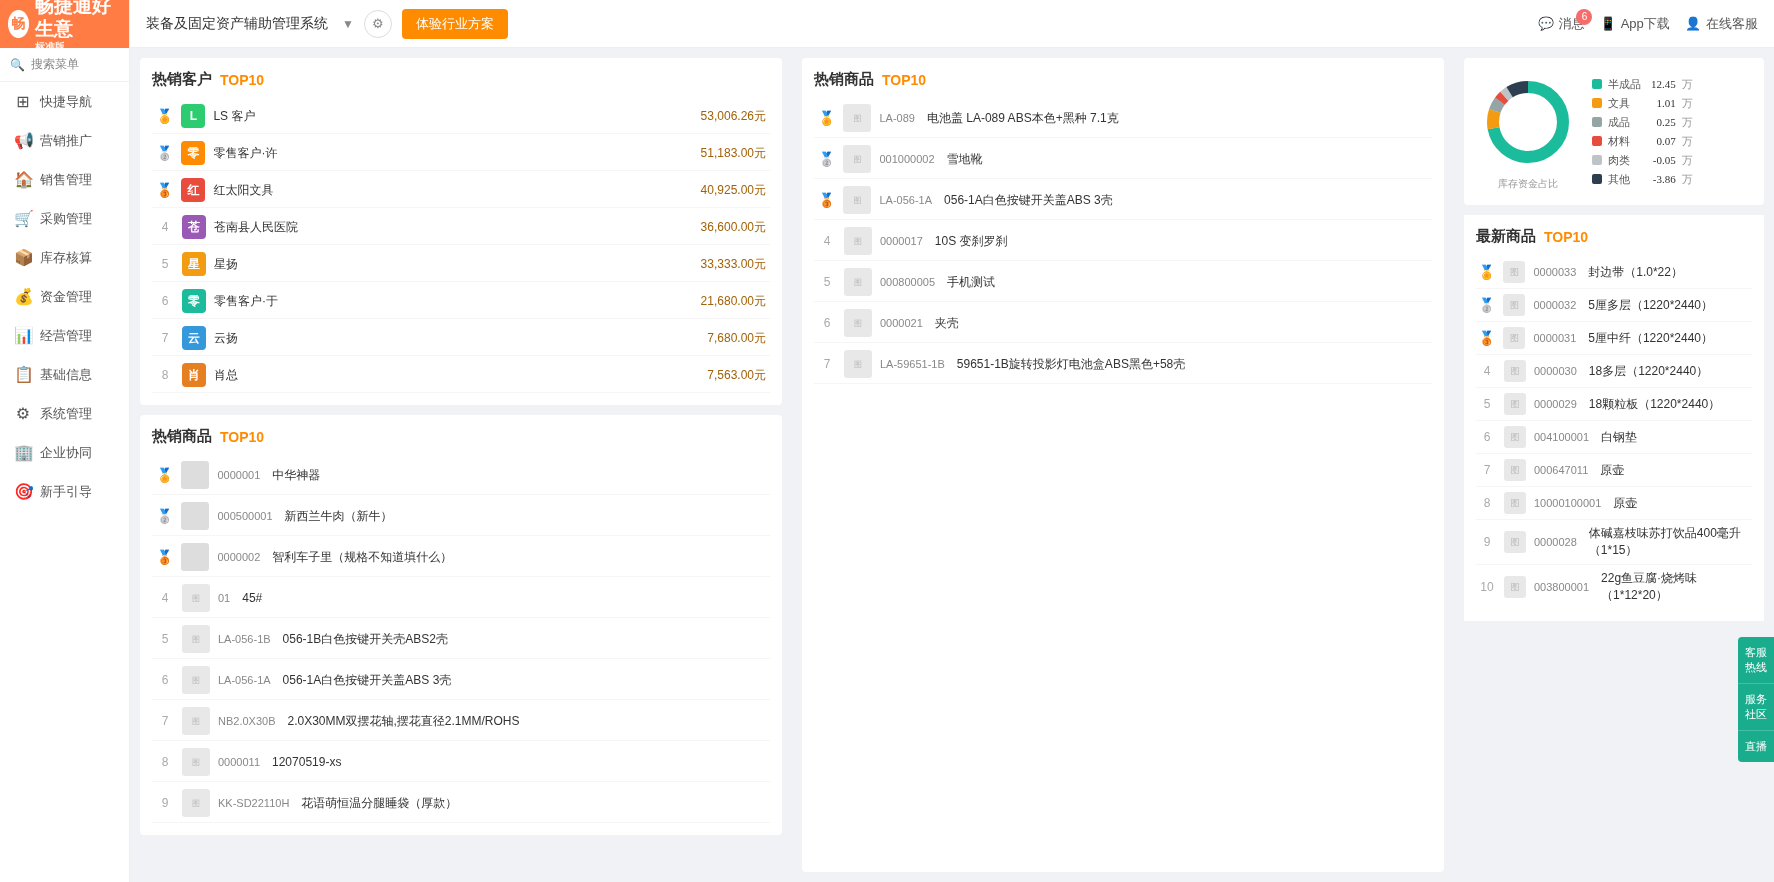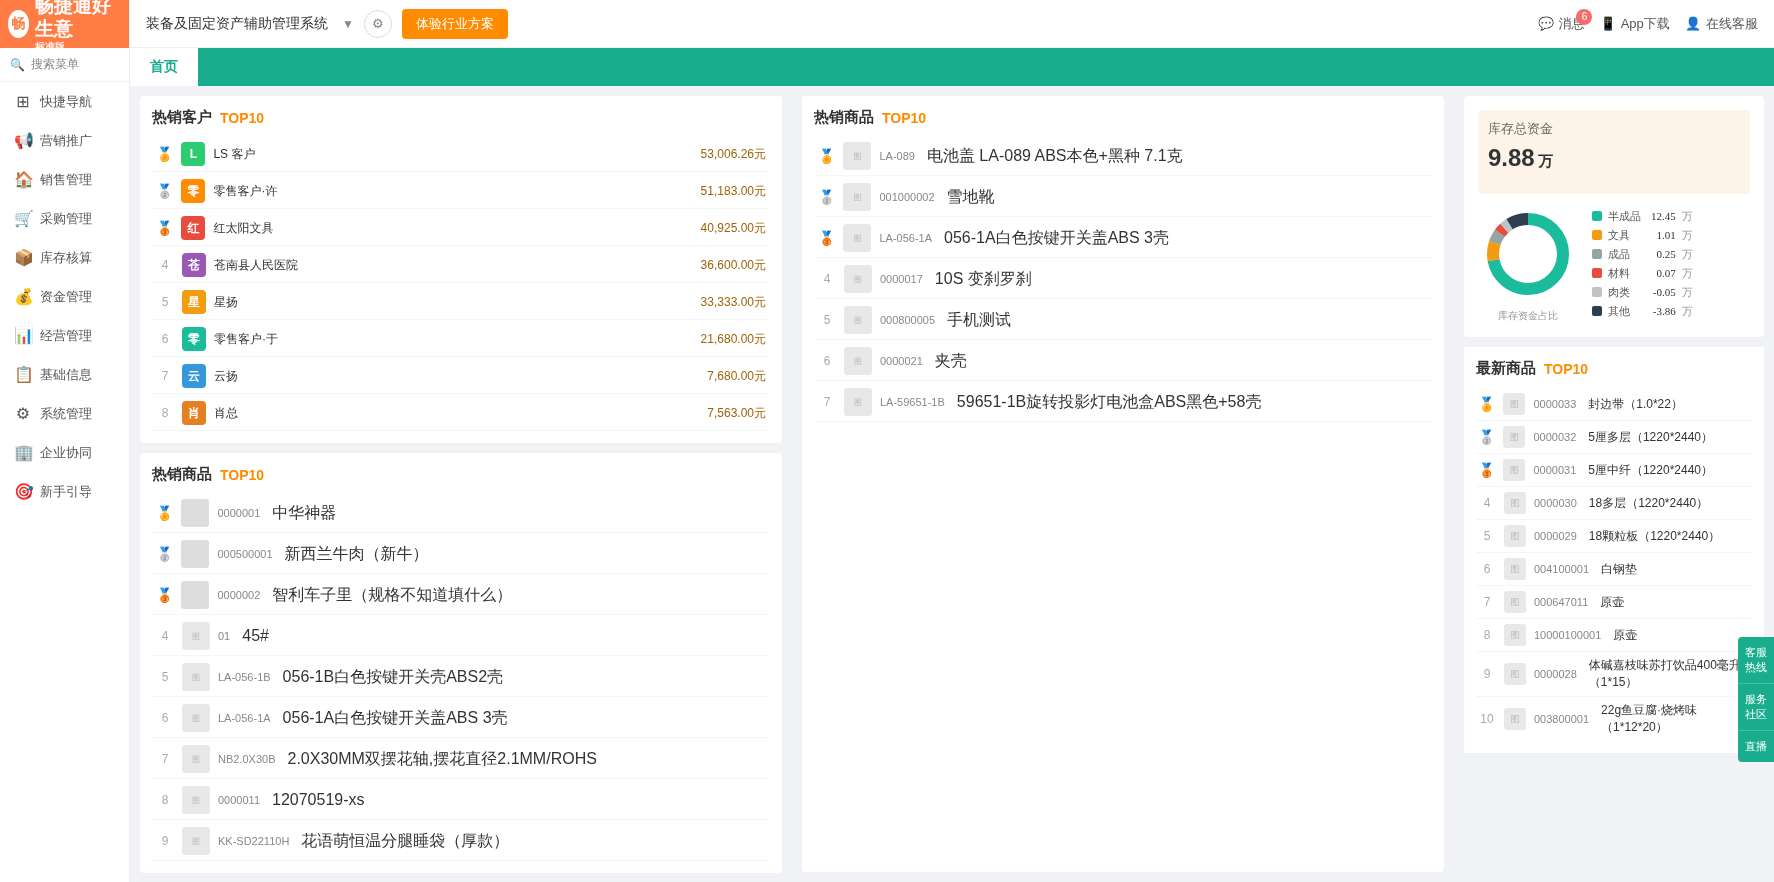--- a/index.html
+++ b/index.html
@@ -224,21 +224,21 @@
     .product-img {
       width: 28px; height: 28px;
       border-radius: 3px;
       background: #e8e8e8;
       display: flex; align-items: center; justify-content: center;
       color: #bbb;
       font-size: 10px;
       flex-shrink: 0;
     }
     .product-code { color: #888; font-size: 11px; margin-right: 4px; }
-    .product-name { color: #333; font-size: 16px; flex: 1; }
+    .product-name { color: #333; font-size: 12px; flex: 1; }
 
     
     .right-panel {
       width: 320px;
       flex-shrink: 0;
       background: #f0f2f5;
       overflow-y: auto;
       padding: 10px;
       display: flex;
       flex-direction: column;
@@ -416,23 +416,20 @@
         <span>📱</span>
         <span>App下载</span>
       </div>
       <div class="topbar-right-item">
         <span>👤</span>
         <span>在线客服</span>
       </div>
     </div>
   </div>
 
-  <div class="nav-tabs">
-    <div class="nav-tab active">首页</div>
-  </div>
 
   <div class="content">
 
     <div class="main-content">
 
       <div class="center-col">
 
         <div class="panel">
           <div class="panel-title">
             <span>热销客户</span>
@@ -629,27 +626,20 @@
     <span class="product-code">LA-59651-1B</span>
     <span class="product-name">59651-1B旋转投影灯电池盒ABS黑色+58壳</span>
   </div>
             </div>
         </div>
       </div>
 
       <div class="right-panel">
 
         <div class="inventory-panel">
-          <div style="background:#fef3e8; padding:10px; border-radius:4px; margin-bottom:10px;">
-            <div class="inv-title">库存总资金</div>
-            <div class="inv-total">
-              <span>9.88</span>
-              <span class="unit">万</span>
-            </div>
-          </div>
           <div class="donut-container">
             <div>
               <svg class="donut-chart" viewBox="0 0 100 100">
                 <circle cx="50" cy="50" r="35" fill="none" stroke="#e8e8e8" stroke-width="12"></circle>
 
                 <circle cx="50" cy="50" r="35" fill="none" stroke="#1abc9c" stroke-width="12" stroke-dasharray="158.4 219.9" stroke-dashoffset="0" transform="rotate(-90 50 50)"></circle>
 
                 <circle cx="50" cy="50" r="35" fill="none" stroke="#f39c12" stroke-width="12" stroke-dasharray="17.6 361" stroke-dashoffset="-158.4" transform="rotate(-90 50 50)"></circle>
 
                 <circle cx="50" cy="50" r="35" fill="none" stroke="#95a5a6" stroke-width="12" stroke-dasharray="11 368" stroke-dashoffset="-176" transform="rotate(-90 50 50)"></circle>

